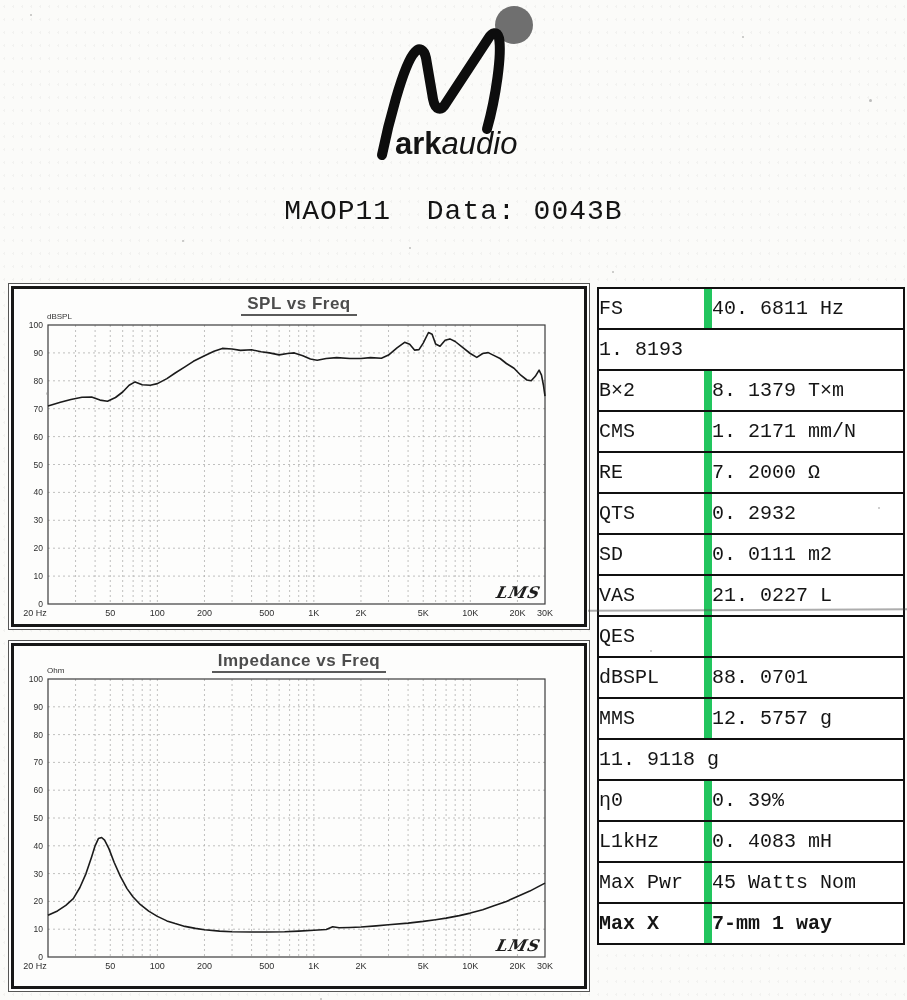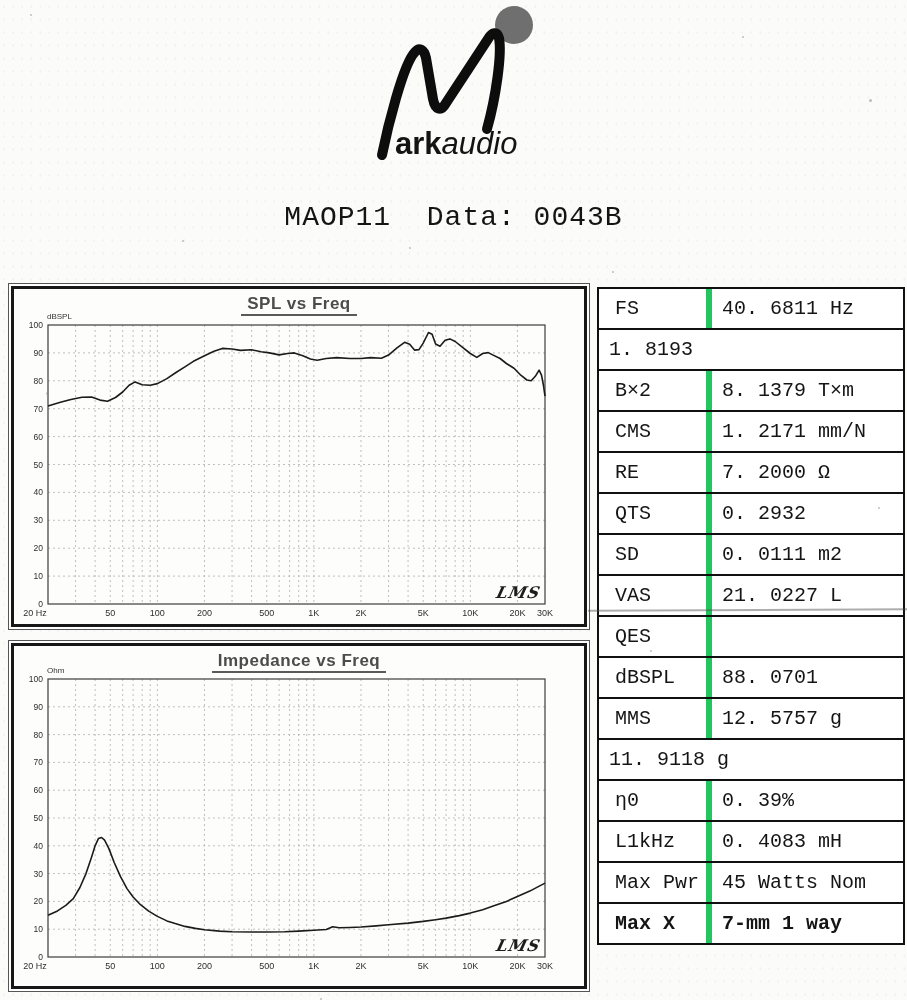--- a/index.html
+++ b/index.html
@@ -7,21 +7,21 @@
     width:907px;height:1000px;position:relative;overflow:hidden;
     background:#fbfbf9;
     background-image:radial-gradient(rgba(0,0,0,0.035) 1px, transparent 1px);
     background-size:9px 13px;
     font-family:"Liberation Sans",sans-serif;color:#111;
   }
   
   .logo{position:absolute;left:375px;top:2px;width:172px;height:164px;}
   
   .doc-title{
-    position:absolute;top:202px;left:0;width:100%;text-align:center;
+    position:absolute;top:196px;left:0;width:100%;text-align:center;
     font-family:"Liberation Mono",monospace;font-size:28px;letter-spacing:1px;
     color:#141414;white-space:pre;
   }
   
   .chart-box{position:absolute;left:8px;width:580px;border:1px solid #555;background:#fefefe;}
   .chart-box.spl{top:264px;height:345px;margin-top:19px;}
   .chart-box.imp{top:640px;height:350px;}
   .chart-inner{position:absolute;inset:2px;border:3px solid #171717;background:#fdfdfc;}
   .chart-title-row{position:absolute;top:5px;left:0;right:0;text-align:center;z-index:2;}
   .chart-title-row span{
@@ -38,23 +38,23 @@
   .curve{fill:none;stroke:#1b1b1b;stroke-width:1.6;stroke-linejoin:round;}
   .wm{font-family:"DejaVu Serif",serif;font-style:italic;font-weight:bold;font-size:16px;fill:#1d1d1d;letter-spacing:1px;}
   
   .ptable{
     position:absolute;left:597px;top:287px;width:308px;
     border:2px solid #101010;background:#fff;box-sizing:border-box;
     font-family:"Liberation Mono",monospace;font-size:20px;color:#151515;
   }
   .trow{display:flex;height:41px;border-bottom:2px solid #101010;box-sizing:border-box;}
   .trow:last-child{border-bottom:none;height:39px;font-weight:bold;}
-  .tlabel{width:113px;border-right:6px solid #22c55e;box-sizing:border-box;
-    display:flex;align-items:center;padding-left:16px;}
-  .tvalue{flex:1;display:flex;align-items:center;padding-left:10px;white-space:pre;border-radius:19px;}
+  .tlabel{width:113px;border-right:8px solid #22c55e;box-sizing:border-box;
+    display:flex;align-items:center;padding-left:0;}
+  .tvalue{flex:1;display:flex;align-items:center;white-space:pre;border-radius:19px;}
   
   .scan-line{position:absolute;left:588px;top:609px;width:319px;height:2px;
     background:#4a4a4a;opacity:.45;transform:rotate(-.25deg);}
   .speck{position:absolute;background:#8a8a8a;border-radius:50%;opacity:.55;}
 </style>
 </head>
 <body>
 
 <svg class="logo" viewBox="0 0 172 164">
   <circle cx="139" cy="23" r="19" fill="#6f6f6f"></circle>

